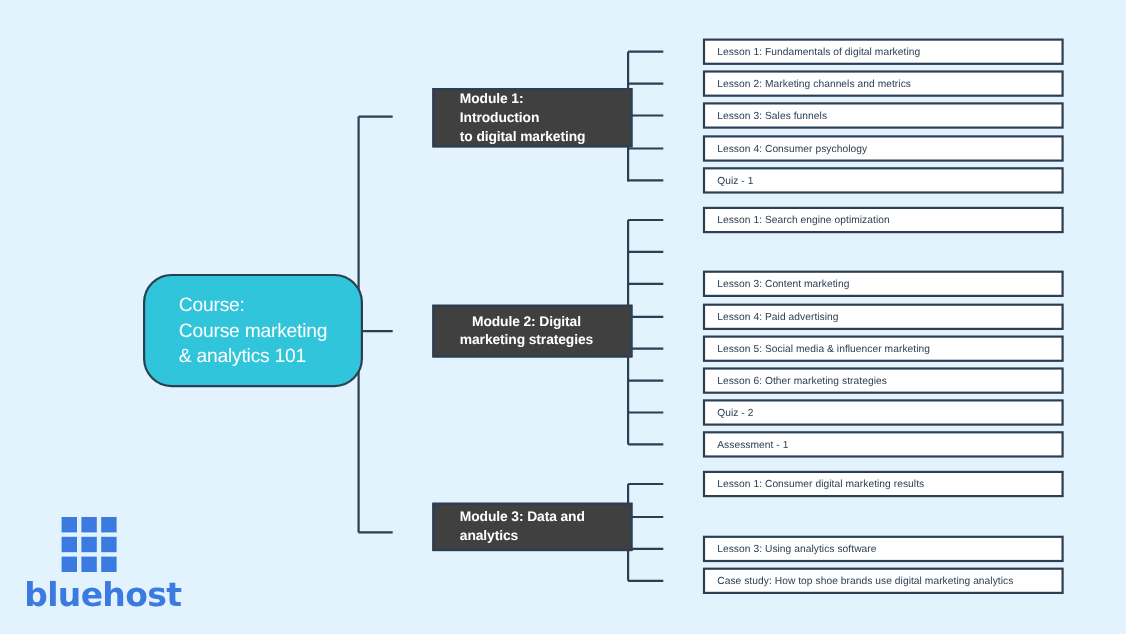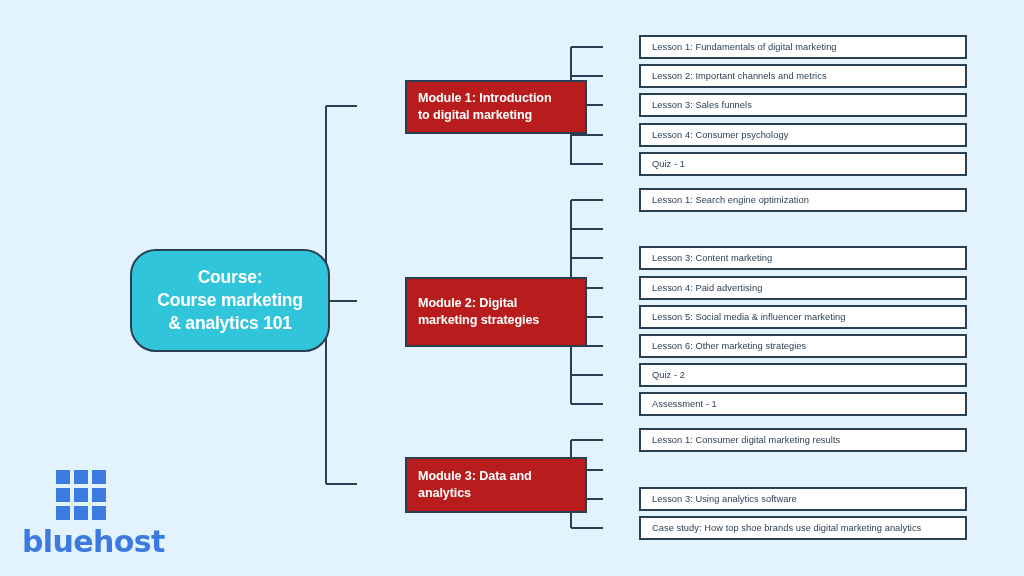--- a/index.html
+++ b/index.html
@@ -42,46 +42,45 @@
     border: 2px solid #2b3f54;
     border-radius: 26px;
     display: flex;
     align-items: center;
     justify-content: center;
     z-index: 3;
   }
   .course-node .course-text {
     color: #ffffff;
     font-size: 17.5px;
-    font-weight: bold;
+    font-weight: normal;
     line-height: 1.33;
-    text-align: center;
     letter-spacing: -0.2px;
   }
   
   .module-node {
-    left: 369px;
+    left: 357px;
     width: 182px;
-    background: #b91c1c;
+    background: #404040;
     border: 2px solid #2b3f54;
     display: flex;
     align-items: center;
     z-index: 3;
-    padding: 0 11px;
+    padding: 0 23px;
   }
   .module-node .module-text {
     color: #ffffff;
     font-size: 12.6px;
     font-weight: bold;
     line-height: 1.35;
     letter-spacing: -0.1px;
   }
   #module-1 { top: 80px;  height: 54px; }
-  #module-2 { top: 277px; height: 70px; }
-  #module-3 { top: 457px; height: 56px; }
+  #module-2 { top: 277px; height: 48px; text-align: center; }
+  #module-3 { top: 457px; height: 44px; }
 
   
   .lesson-node {
     left: 603px;
     width: 328px;
     height: 24px;
     background: #ffffff;
     border: 2px solid #2b3f54;
     display: flex;
     align-items: center;
@@ -197,21 +196,21 @@
     <div class="module-text">
       <span>Module 3: Data and</span><br>
       <span>analytics</span>
     </div>
   </div>
 
   <div class="node lesson-node" style="top:35px">
     <span class="lesson-text">Lesson 1: Fundamentals of digital marketing</span>
   </div>
   <div class="node lesson-node" style="top:64px">
-    <span class="lesson-text">Lesson 2: Important channels and metrics</span>
+    <span class="lesson-text">Lesson 2: Marketing channels and metrics</span>
   </div>
   <div class="node lesson-node" style="top:93px">
     <span class="lesson-text">Lesson 3: Sales funnels</span>
   </div>
   <div class="node lesson-node" style="top:123px">
     <span class="lesson-text">Lesson 4: Consumer psychology</span>
   </div>
   <div class="node lesson-node" style="top:152px">
     <span class="lesson-text">Quiz - 1</span>
   </div>

